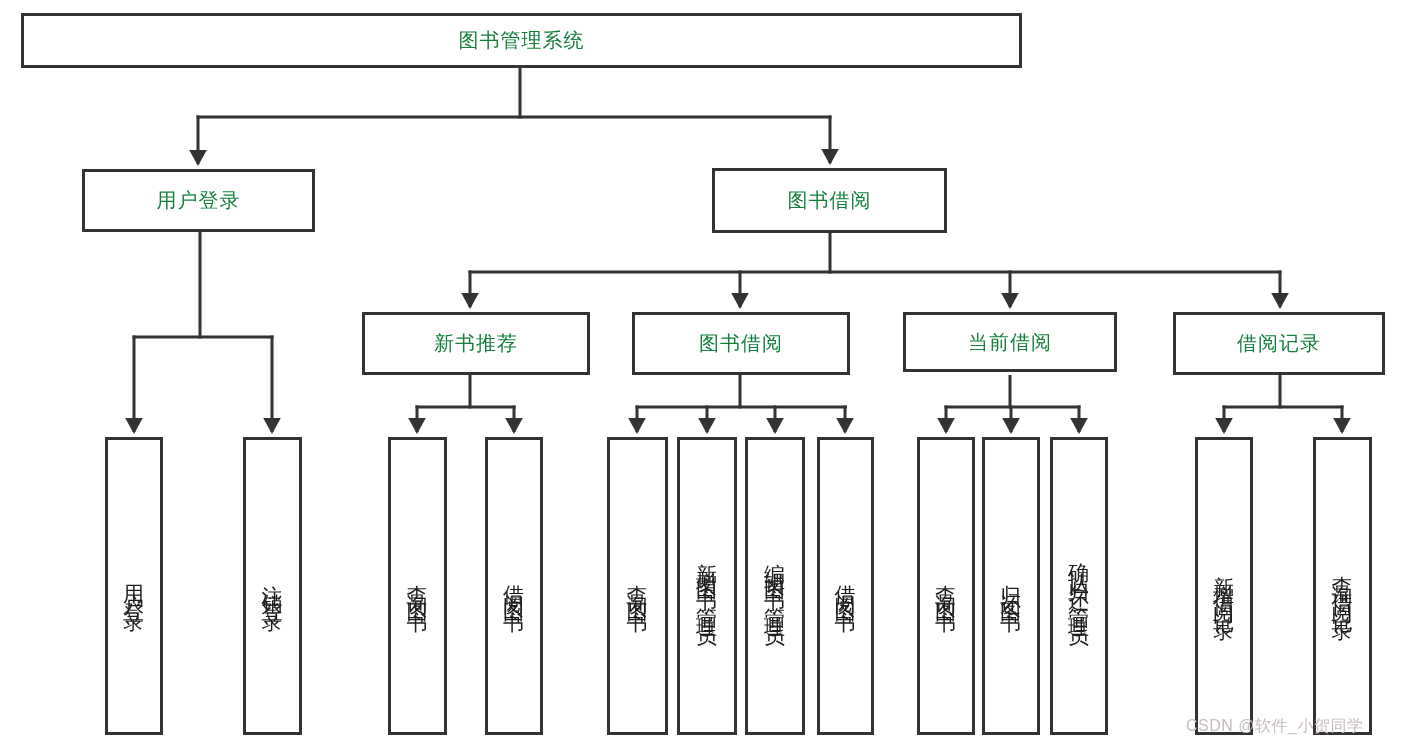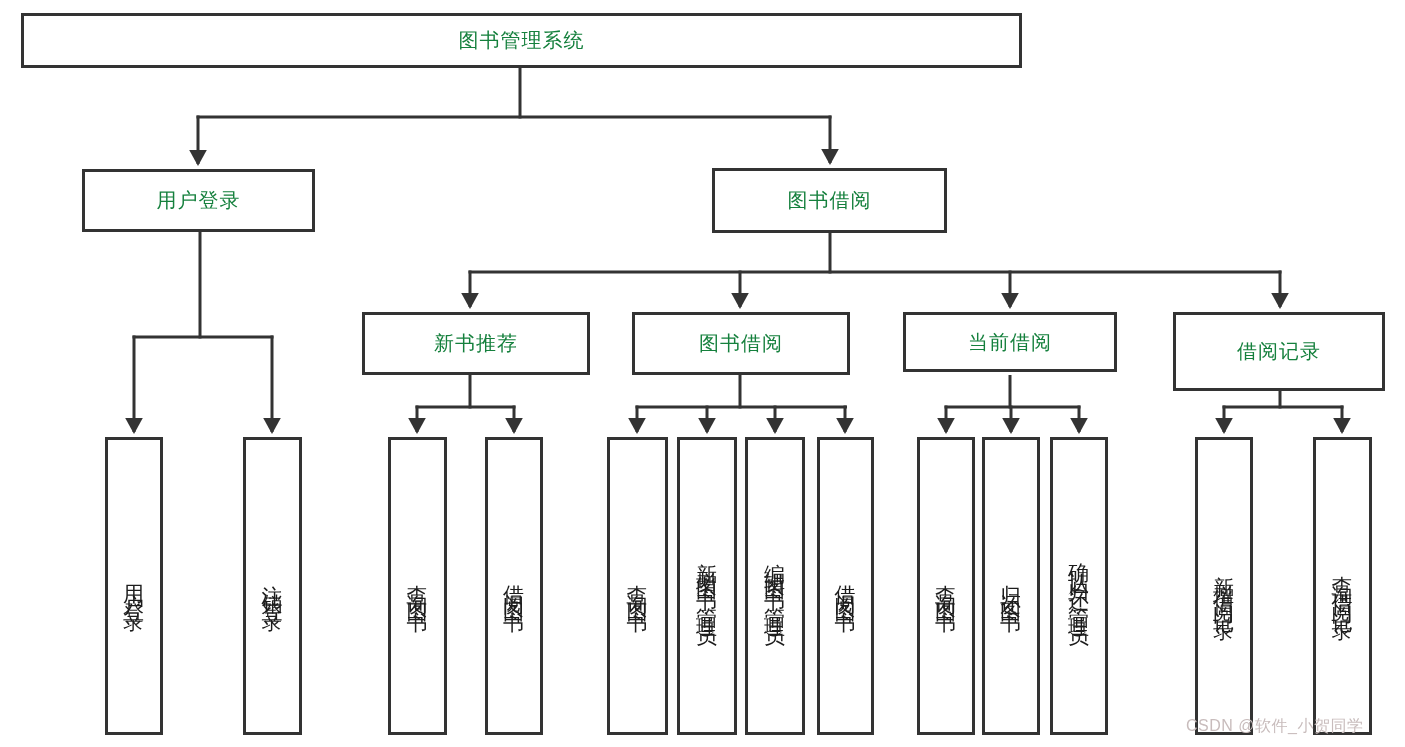--- a/index.html
+++ b/index.html
@@ -100,21 +100,21 @@
   </svg>
 
   <div class="hnode" style="left:21px; top:13px; width:1001px; height:55px;">图书管理系统</div>
 
   <div class="hnode" style="left:82px; top:169px; width:233px; height:63px;">用户登录</div>
   <div class="hnode" style="left:712px; top:168px; width:235px; height:65px;">图书借阅</div>
 
   <div class="hnode" style="left:362px; top:312px; width:228px; height:63px;">新书推荐</div>
   <div class="hnode" style="left:632px; top:312px; width:218px; height:63px;">图书借阅</div>
   <div class="hnode" style="left:903px; top:312px; width:214px; height:60px;">当前借阅</div>
-  <div class="hnode" style="left:1173px; top:312px; width:212px; height:79px;">借阅记录</div>
+  <div class="hnode" style="left:1173px; top:312px; width:212px; height:63px;">借阅记录</div>
 
   <div class="vnode" style="left:105px; width:58px;">
     <span>用户登录</span>
   </div>
   <div class="vnode" style="left:243px; width:59px;">
     <span>注销登录</span>
   </div>
 
   <div class="vnode" style="left:388px; width:59px;">
     <span>查询图书</span>

